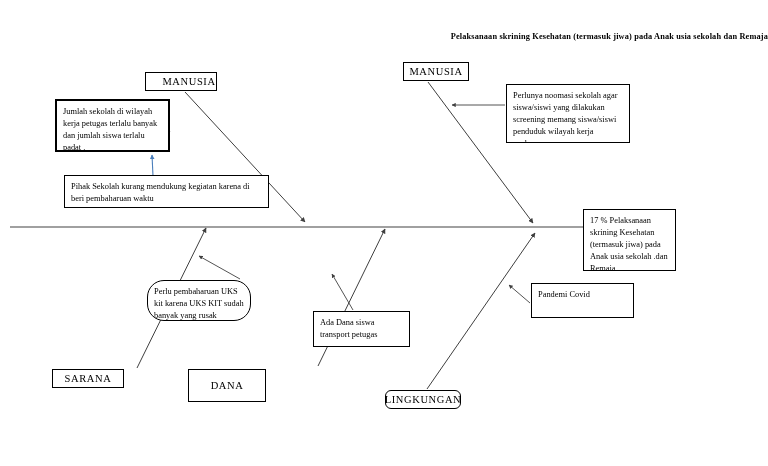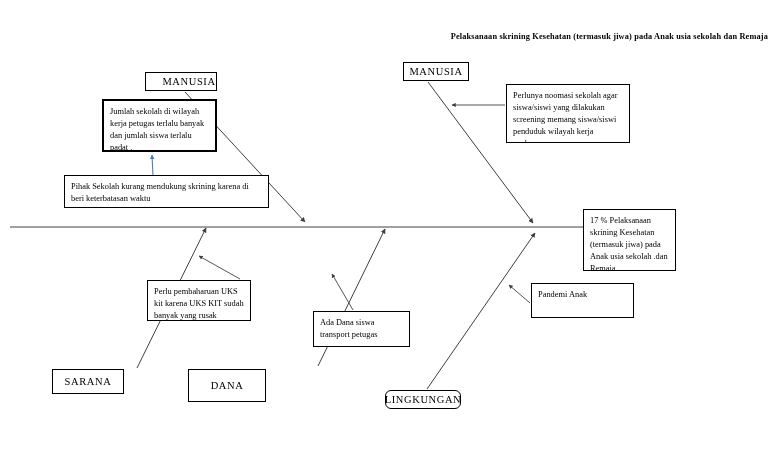--- a/index.html
+++ b/index.html
@@ -41,21 +41,20 @@
     justify-content: center;
   }
   .cause-box {
     font-size: 8.4px;
     line-height: 1.42;
     padding: 5px 6px 4px 6px;
     text-align: left;
   }
   .cause-box.thick {
     border: 2px solid #000000;
-    margin-left: 47px;
   }
   .effect-box {
     font-size: 8.4px;
     line-height: 1.44;
     padding: 5px 5px 4px 6px;
     text-align: left;
   }
   #chart-title {
     position: absolute;
     left: 0;
@@ -118,53 +117,53 @@
   </svg>
 
   <div class="node cat-box" style="left:145px; top:72px; width:72px; height:19px;padding-left:16px;">
     <span>MANUSIA</span>
   </div>
 
   <div class="node cat-box" style="left:403px; top:62px; width:66px; height:19px;">
     <span>MANUSIA</span>
   </div>
 
-  <div class="node cat-box" style="left:52px; top:369px; width:72px; height:25px;text-align:center;">
+  <div class="node cat-box" style="left:52px; top:369px; width:72px; height:19px;text-align:center;">
     <span>SARANA</span>
   </div>
 
   <div class="node cat-box" style="left:188px; top:369px; width:78px; height:33px;">
     <span>DANA</span>
   </div>
 
   <div class="node cat-box" style="left:385px; top:390px; width:76px; height:19px;border-radius:6px;">
     <span>LINGKUNGAN</span>
   </div>
 
   <div class="node cause-box thick" style="left:55px; top:99px; width:115px; height:53px;">
     <span>Jumlah sekolah di wilayah kerja petugas terlalu banyak dan jumlah siswa terlalu padat .</span>
   </div>
 
   <div class="node cause-box" style="left:64px; top:175px; width:205px; height:33px;">
-    <span>Pihak Sekolah kurang mendukung skrining karena di beri keterbatasan waktu</span>
+    <span>Pihak Sekolah kurang mendukung kegiatan karena di beri pembaharuan waktu</span>
   </div>
 
   <div class="node cause-box" style="left:506px; top:84px; width:124px; height:59px;">
     <span>Perlunya noomasi sekolah agar siswa/siswi  yang dilakukan screening   memang siswa/siswi penduduk wilayah kerja puskesmas</span>
   </div>
 
-  <div class="node cause-box" style="left:147px; top:280px; width:104px; height:41px;">
+  <div class="node cause-box" style="left:147px; top:280px; width:104px; height:41px;border-radius:17px;">
     <span>Perlu pembaharuan UKS kit  karena UKS KIT sudah banyak yang rusak</span>
   </div>
 
   <div class="node cause-box" style="left:313px; top:311px; width:97px; height:36px;">
     <span>Ada Dana siswa transport petugas</span>
   </div>
 
   <div class="node cause-box" style="left:531px; top:283px; width:103px; height:35px;">
-    <span>Pandemi Anak</span>
+    <span>Pandemi Covid</span>
   </div>
 
   <div class="node effect-box" style="left:583px; top:209px; width:93px; height:62px;">
     <span>17 %  Pelaksanaan skrining Kesehatan (termasuk  jiwa) pada Anak usia sekolah .dan Remaja</span>
   </div>
 
 </div>
 
 </body></html>

